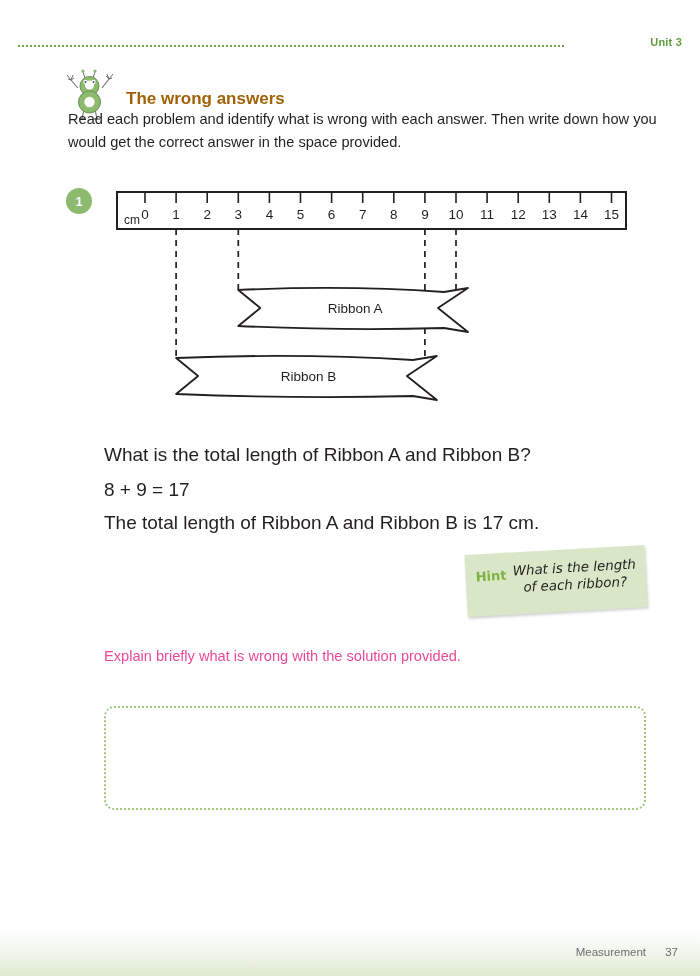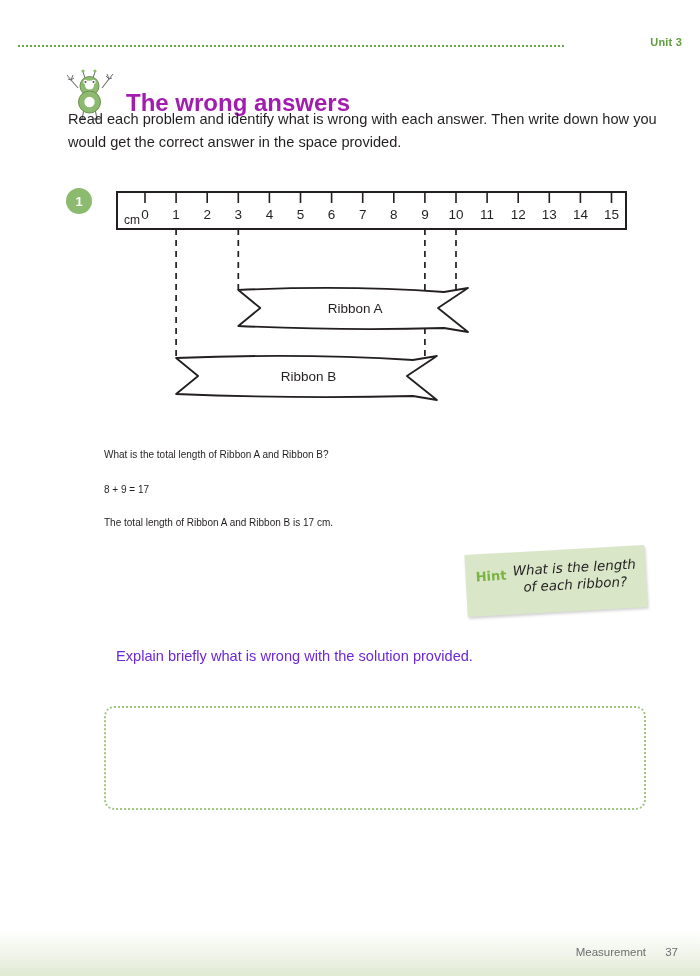--- a/index.html
+++ b/index.html
@@ -47,23 +47,23 @@
     top: 66px;
     width: 56px;
     height: 56px;
   }
 
   
   .section-title {
     position: absolute;
     left: 126px;
     top: 89px;
-    font-size: 24px;
+    font-size: 17px;
     font-weight: bold;
-    color: #a21caf;
+    color: #a16207;
   }
   .intro {
     position: absolute;
     left: 68px;
     top: 108px;
     width: 590px;
     font-size: 14.6px;
     line-height: 23px;
     color: #231f20;
   }
@@ -92,36 +92,36 @@
     top: 0;
     width: 700px;
     height: 976px;
     pointer-events: none;
   }
 
   
   .qtext {
     position: absolute;
     left: 104px;
-    font-size: 10px;
+    font-size: 19px;
     color: #231f20;
     line-height: 23px;
   }
   .q-line1 { top: 443px; }
   .q-line2 { top: 478px; }
   .q-line3 { top: 511px; }
 
   .explain {
     position: absolute;
-    left: 116px;
+    left: 104px;
     top: 643px;
     width: 470px;
     font-size: 14.6px;
     line-height: 26px;
-    color: #6d28d9;
+    color: #ec4899;
   }
 
   
   .hint-wrap {
     position: absolute;
     left: 466px;
     top: 550px;
     width: 180px;
     height: 62px;
     transform: rotate(-3.2deg);

